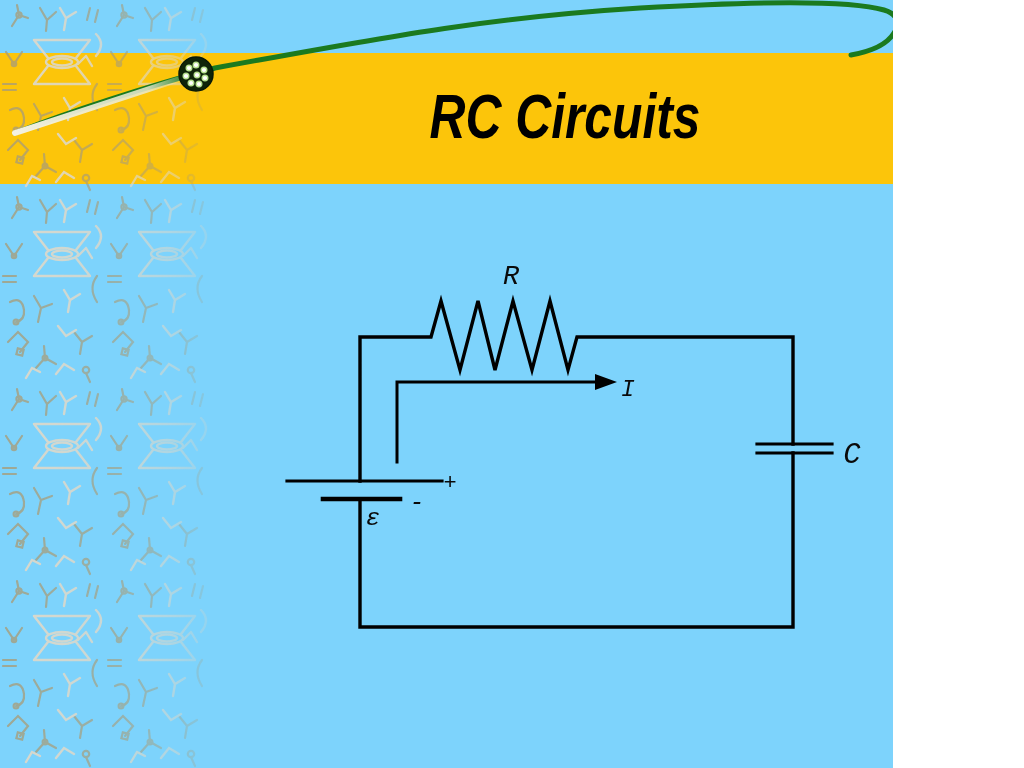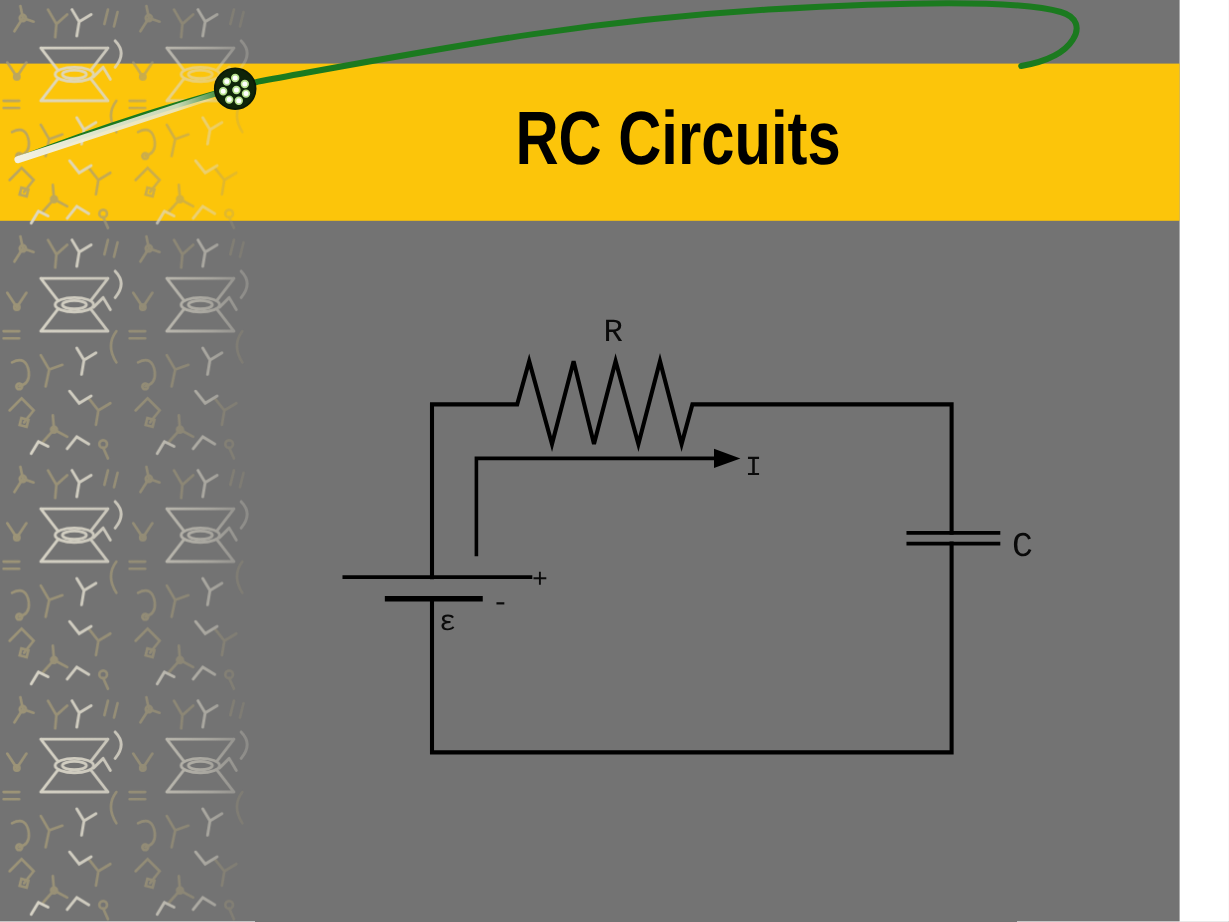--- a/index.html
+++ b/index.html
@@ -1,17 +1,17 @@
 <!DOCTYPE html>
 <html><head>
 <meta charset="utf-8">
 <style>
   html,body{margin:0;padding:0;background:#ffffff;}
-  .slide{position:relative;width:983px;height:768px;background:#737373;overflow:hidden;
-         font-family:"Liberation Sans",sans-serif;}
+  .slide{position:relative;width:893px;height:768px;background:#7dd3fc;overflow:hidden;
+         font-family:"Liberation Sans",sans-serif;font-style:italic;}
   .banner{position:absolute;left:0;top:53px;width:1020px;height:131px;background:#fcc50a;z-index:1;}
   .pattern-strip{position:absolute;left:0;top:0;width:208px;height:768px;z-index:2;}
   .swoosh{position:absolute;left:0;top:0;width:1024px;height:200px;z-index:3;pointer-events:none;}
   .title{position:absolute;left:105px;top:85px;width:920px;margin:0;z-index:4;
          text-align:center;color:#000000;font-weight:bold;font-size:63px;line-height:1;
          transform:scaleX(0.79);transform-origin:50% 50%;white-space:nowrap;}
   .circuit{position:absolute;left:0;top:0;width:1024px;height:768px;z-index:2;}
   .circuit text{font-family:"Liberation Mono","DejaVu Sans Mono",monospace;fill:#0a0a0a;}
 </style>
 </head>

